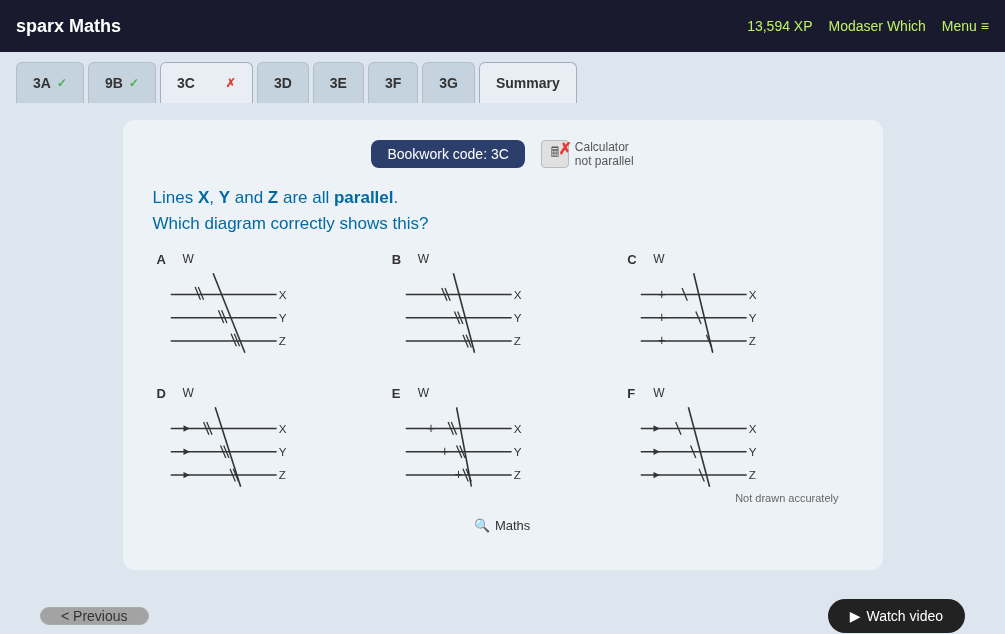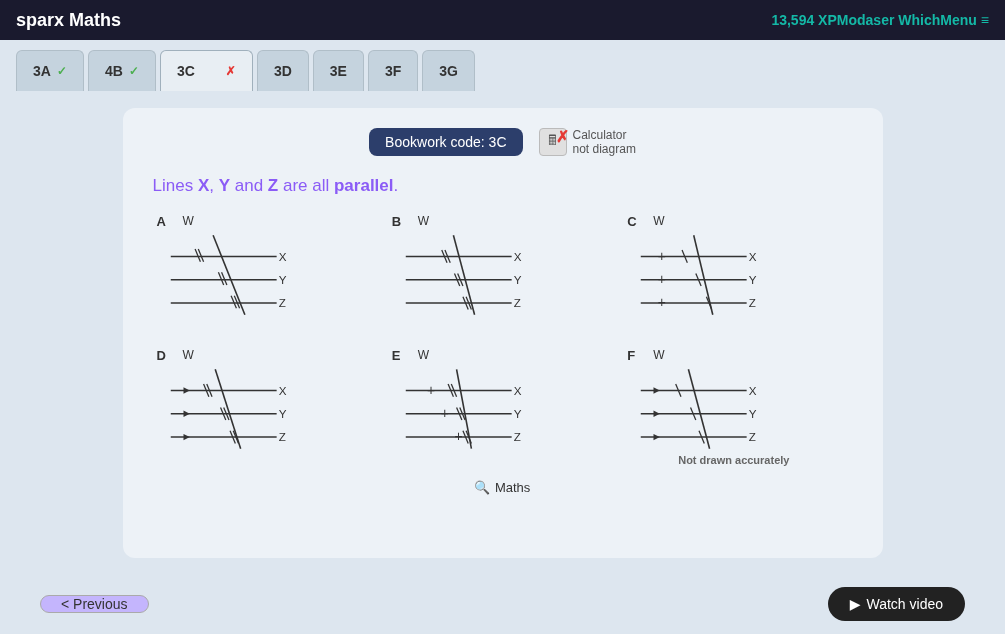--- a/index.html
+++ b/index.html
@@ -12,33 +12,33 @@
       position: relative;
     }
 
     
     .topbar {
       background: #1a1a2e;
       display: flex;
       align-items: center;
       justify-content: space-between;
       padding: 0 16px;
-      height: 40px;
+      height: 52px;
     }
     .topbar-brand {
       color: #ffffff;
       font-size: 18px;
       font-weight: bold;
     }
     .topbar-right {
       display: flex;
       align-items: center;
-      color: #14b8a6;
-      font-size: 14px;
-      font-weight: bold;
+      gap: 16px;
+      color: #bef264;
+      font-size: 14px;
     }
     .topbar-menu {
       display: flex;
       align-items: flex-start;
       gap: 4px;
       cursor: pointer;
     }
 
     
     .tabbar {
@@ -137,21 +137,21 @@
       right: -4px;
     }
 
     
     .question-text {
       text-align: left;
       margin-bottom: 16px;
     }
     .question-text p {
       font-size: 17px;
-      color: #8b5cf6;
+      color: #0369a1;
       margin-bottom: 6px;
     }
     .question-text .parallel { font-weight: bold; }
 
     
     .diagrams-grid {
       display: grid;
       grid-template-columns: 1fr 1fr 1fr;
       grid-template-rows: 1fr 1fr;
       gap: 10px 6px;
@@ -180,24 +180,23 @@
 
     .diagram-svg {
       width: 140px;
       height: 90px;
       margin-top: 14px;
     }
 
     .not-drawn {
       font-size: 11px;
       color: #666;
-      text-align: center;
+      text-align: right;
       margin-top: -4px;
       padding-right: 8px;
-      font-weight: bold;
     }
 
     
     .zoom-row {
       display: flex;
       justify-content: center;
       align-items: center;
       gap: 4px;
       margin-top: 6px;
       font-size: 13px;
@@ -208,21 +207,21 @@
     
     .bottom-bar {
       background: #dde6ef;
       height: 60px;
       display: flex;
       align-items: center;
       justify-content: space-between;
       padding: 0 40px;
     }
     .btn-previous {
-      background: #c4b5fd;
+      background: #a3a3a3;
       border: 1.5px solid #aaa;
       border-radius: 20px;
       padding: 0 20px;
       font-size: 14px;
       cursor: pointer;
       color: #333;
     }
     .btn-watch {
       background: #222;
       color: white;
@@ -260,62 +259,66 @@
     </div>
   </div>
 </div>
 
 <div class="tabbar">
   <div class="tab completed">
     <span>3A</span>
     <span class="check-icon">✓</span>
   </div>
   <div class="tab completed">
-    <span>4B</span>
+    <span>9B</span>
     <span class="check-icon">✓</span>
   </div>
   <div class="tab active">
     <span>3C</span>
     <span class="x-icon">✗</span>
   </div>
   <div class="tab">
     <span>3D</span>
   </div>
   <div class="tab">
     <span>3E</span>
   </div>
   <div class="tab">
     <span>3F</span>
   </div>
   <div class="tab">
     <span>3G</span>
+  </div>
+  <div class="tab summary">
+    <span>Summary</span>
   </div>
 </div>
 
 <div class="main">
   <div class="content-card">
 
     <div class="bookwork-bar">
       <div class="bookwork-badge">Bookwork code: 3C</div>
       <div class="calculator-info">
         <div class="calc-icon">
           <span>🖩</span>
           <span class="calc-x-overlay">✗</span>
         </div>
         <div>
           <div>Calculator</div>
-          <div>not diagram</div>
+          <div>not parallel</div>
         </div>
       </div>
     </div>
 
     <div class="question-text">
       <p>
         Lines <b>X</b>, <b>Y</b> and <b>Z</b> are all <span class="parallel">parallel</span>.
       </p>
+      <p>Which diagram correctly shows this?</p>
     </div>
 
     <div class="diagrams-grid">
 
       <div class="diagram-cell">
         <span class="diagram-label">A</span>
         <span class="diagram-w">W</span>
         <svg class="diagram-svg" viewBox="0 0 130 85">
 
           <line x1="50" y1="5" x2="80" y2="80" stroke="#333" stroke-width="1.5"></line>

